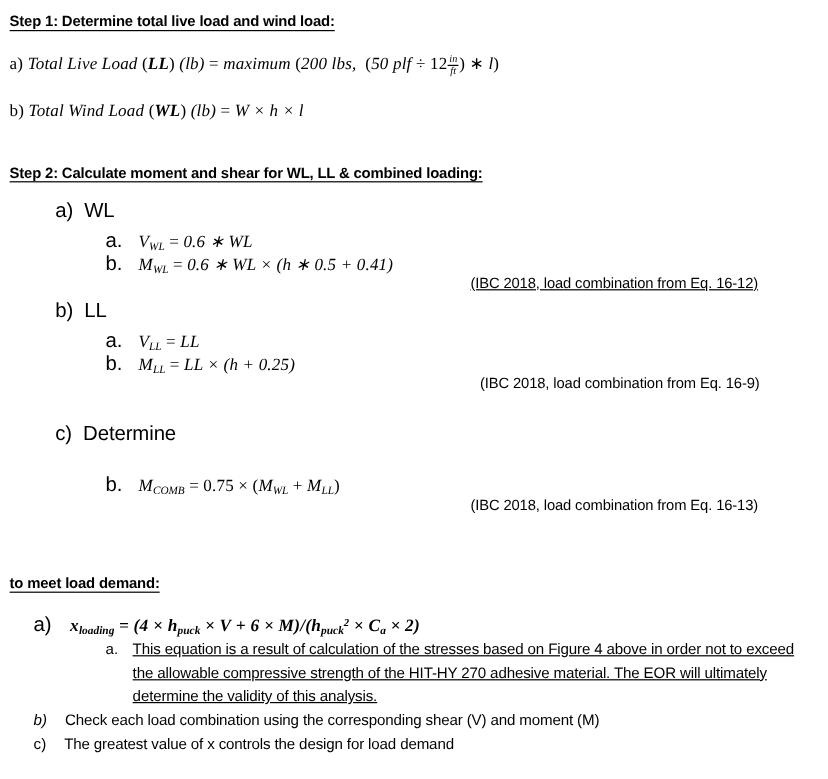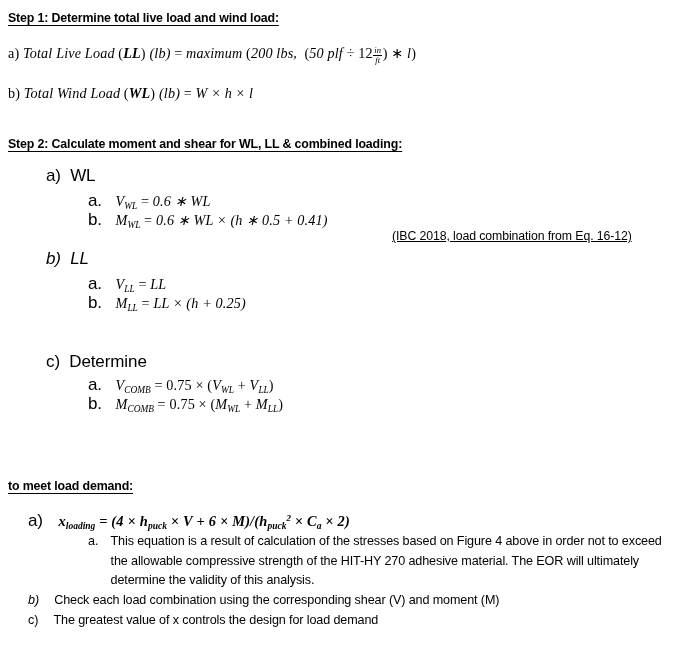--- a/index.html
+++ b/index.html
@@ -157,60 +157,58 @@
     <span class="math" style="margin-left:9px;"><span>V</span><sub>WL</sub><span class="up">&nbsp;=&nbsp;</span><span>0.6 ∗ WL</span></span>
   </div>
 
   <div class="blk" style="left:88px; top:210px;">
     <span class="plain">b.</span>
     <span class="math" style="margin-left:9px;"><span>M</span><sub>WL</sub><span class="up">&nbsp;=&nbsp;</span><span>0.6 ∗ WL × (h ∗ 0.5 + 0.41)</span></span>
   </div>
 
   <div class="blk note" style="left:392px; top:229px;text-decoration:underline;">(IBC 2018, load combination from Eq. 16-12)</div>
 
-  <div class="blk plain" style="left:46px; top:249px;font-style:italic;">
+  <div class="blk plain" style="left:46px; top:249px;">
     <span>b)</span><span>&nbsp;&nbsp;</span><span>LL</span>
   </div>
 
   <div class="blk" style="left:88px; top:274px;">
     <span class="plain">a.</span>
     <span class="math" style="margin-left:9px;"><span>V</span><sub>LL</sub><span class="up">&nbsp;=&nbsp;</span><span>LL</span></span>
   </div>
 
   <div class="blk" style="left:88px; top:293px;">
     <span class="plain">b.</span>
     <span class="math" style="margin-left:9px;"><span>M</span><sub>LL</sub><span class="up">&nbsp;=&nbsp;</span><span>LL × (h + 0.25)</span></span>
   </div>
 
+  <div class="blk note" style="left:400px; top:312px;">(IBC 2018, load combination from Eq. 16-9)</div>
 
   <div class="blk plain" style="left:46px; top:352px;">
     <span>c)</span><span>&nbsp;&nbsp;</span><span>Determine</span>
   </div>
 
-  <div class="blk" style="left:88px; top:375px;">
-    <span class="plain">a.</span>
-    <span class="math" style="margin-left:9px;"><span>V</span><sub>COMB</sub><span class="up">&nbsp;=&nbsp;0.75&nbsp;×&nbsp;(</span><span>V</span><sub>WL</sub><span class="up">&nbsp;+&nbsp;</span><span>V</span><sub>LL</sub><span class="up">)</span></span>
-  </div>
 
   <div class="blk" style="left:88px; top:394px;">
     <span class="plain">b.</span>
     <span class="math" style="margin-left:9px;"><span>M</span><sub>COMB</sub><span class="up">&nbsp;=&nbsp;0.75&nbsp;×&nbsp;(</span><span>M</span><sub>WL</sub><span class="up">&nbsp;+&nbsp;</span><span>M</span><sub>LL</sub><span class="up">)</span></span>
   </div>
 
+  <div class="blk note" style="left:392px; top:414px;">(IBC 2018, load combination from Eq. 16-13)</div>
 
   <div class="blk heading" style="left:8px; top:476px;">to meet load demand:</div>
 
   <div class="blk" style="left:28px; top:511px;">
     <span class="plain">a)</span>
     <span class="mathbold" style="margin-left:11px;"><span>x</span><sub>loading</sub><span>&nbsp;=&nbsp;(4&nbsp;×&nbsp;</span><span>h</span><sub>puck</sub><span>&nbsp;×&nbsp;V&nbsp;+&nbsp;6&nbsp;×&nbsp;M)/(</span><span>h</span><sub>puck</sub><sup>2</sup><span>&nbsp;×&nbsp;</span><span>C</span><sub>a</sub><span>&nbsp;×&nbsp;2)</span></span>
   </div>
 
   <div class="row" style="left:88px; top:532px; width:585px;">
     <span class="marker">a.</span>
-    <span class="body-txt" style="margin-left:12px;">This equation is a result of calculation of the stresses based on Figure 4 above in order not to exceed the allowable compressive strength of the HIT-HY 270 adhesive material. The EOR will ultimately determine the validity of this analysis.</span>
+    <span class="body-txt" style="margin-left:12px;text-decoration:underline;">This equation is a result of calculation of the stresses based on Figure 4 above in order not to exceed the allowable compressive strength of the HIT-HY 270 adhesive material. The EOR will ultimately determine the validity of this analysis.</span>
   </div>
 
   <div class="row" style="left:28px; top:591px; width:645px;">
     <span class="marker it">b)</span>
     <span class="body-txt" style="margin-left:15px;">Check each load combination using the corresponding shear (V) and moment (M)</span>
   </div>
 
   <div class="row" style="left:28px; top:611px; width:645px;">
     <span class="marker">c)</span>
     <span class="body-txt" style="margin-left:15px;">The greatest value of x controls the design for load demand</span>

